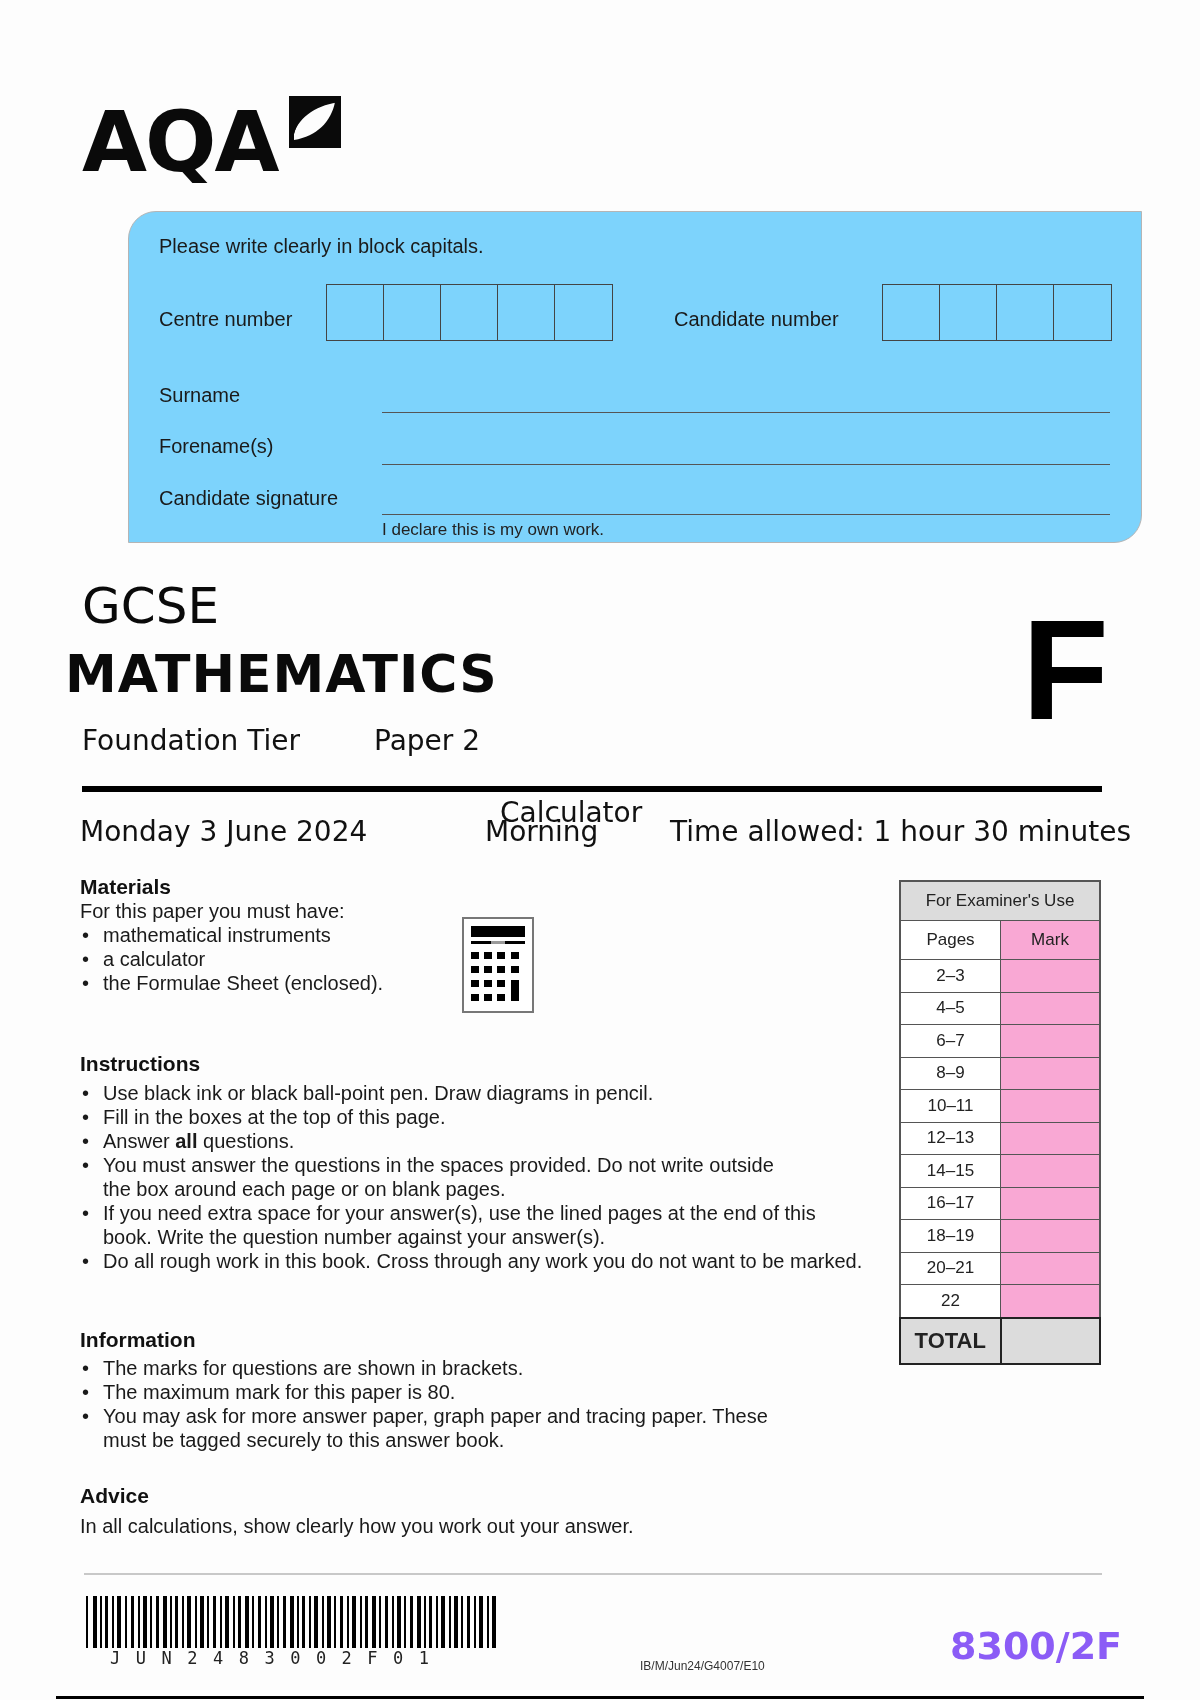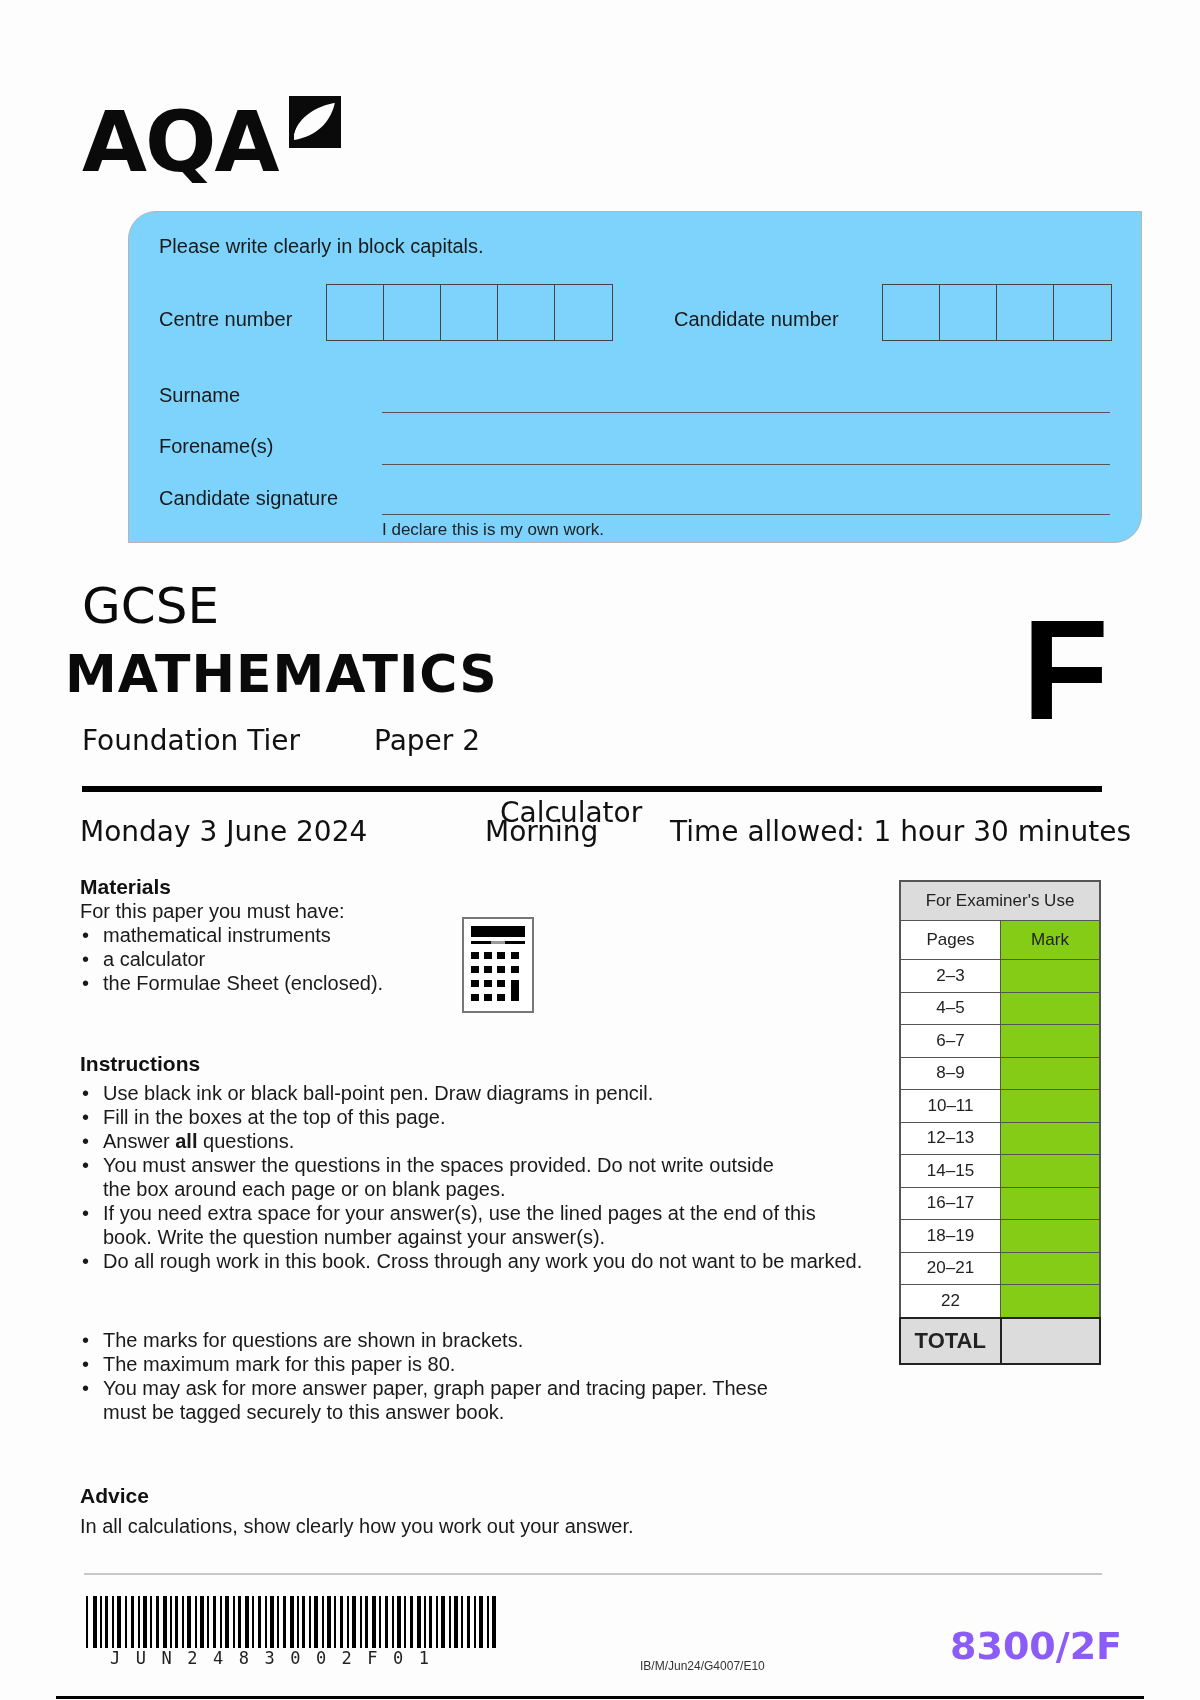--- a/index.html
+++ b/index.html
@@ -29,21 +29,21 @@
   
   .h { font-weight:bold; font-size:21px; color:#111; }
   .p { font-size:20px; color:#1a1a1a; line-height:24px; }
   ul.bul { list-style:none; margin:0; padding:0; }
   ul.bul li { position:relative; padding-left:23px; font-size:20px; line-height:24px; color:#1a1a1a; }
   ul.bul li::before { content:"•"; position:absolute; left:2px; top:0; }
   
   #exam { left:899px; top:880px; width:202px; border-collapse:collapse; border:2px solid #555; }
   #exam td { border:1.5px solid #555; height:31.5px; text-align:center; font-size:17px; color:#222; padding:0; }
   #exam .hdr { background:#dcdcdc; height:38px; }
-  #exam .mark { background:#84cc16; }
+  #exam .mark { background:#f9a8d4; }
   #exam .pg { background:#fff; width:99px; }
   #exam .sub { height:38px; }
   #exam .tot td { border:2.5px solid #222; height:44px; font-weight:bold; font-size:22px; background:#dcdcdc; }
   
   #foot-rule { left:84px; top:1573px; width:1018px; height:2px; background:#c8c8c8; }
   #barcode { left:86px; top:1596px; width:412px; height:52px; }
   #barcode-text { left:110px; top:1648px; font-family:"DejaVu Sans Mono", monospace; font-size:17px; letter-spacing:15.5px; color:#222; }
   #ref { left:640px; top:1659px; font-size:12px; color:#333; }
   #code { left:950px; top:1624px; font-family:"DejaVu Sans", sans-serif; font-weight:bold; font-size:38px; color:#8b5cf6; }
   #bottom-rule { left:56px; top:1696px; width:1088px; height:3px; background:#000; }
@@ -148,20 +148,21 @@
     <li>Use black ink or black ball-point pen.  Draw diagrams in pencil.</li>
     <li>Fill in the boxes at the top of this page.</li>
     <li>Answer <b>all</b> questions.</li>
     <li style="width:690px;">You must answer the questions in the spaces provided.  Do not write outside the box around each page or on blank pages.</li>
     <li>If you need extra space for your answer(s), use the lined pages at the end of this book.  Write the question number against your answer(s).</li>
     <li style="width:780px;">Do all rough work in this book.  Cross through any work you do not want to be marked.</li>
   </ul>
 </div>
 
 <div class="abs" style="left:80px;top:1328px;width:800px;">
+  <div class="h" style="margin-bottom:4px;">Information</div>
   <ul class="bul">
     <li>The marks for questions are shown in brackets.</li>
     <li>The maximum mark for this paper is 80.</li>
     <li style="width:700px;">You may ask for more answer paper, graph paper and tracing paper. These must be tagged securely to this answer book.</li>
   </ul>
 </div>
 
 <div class="abs" style="left:80px;top:1484px;width:800px;">
   <div class="h" style="margin-bottom:6px;">Advice</div>
   <div class="p">In all calculations, show clearly how you work out your answer.</div>

